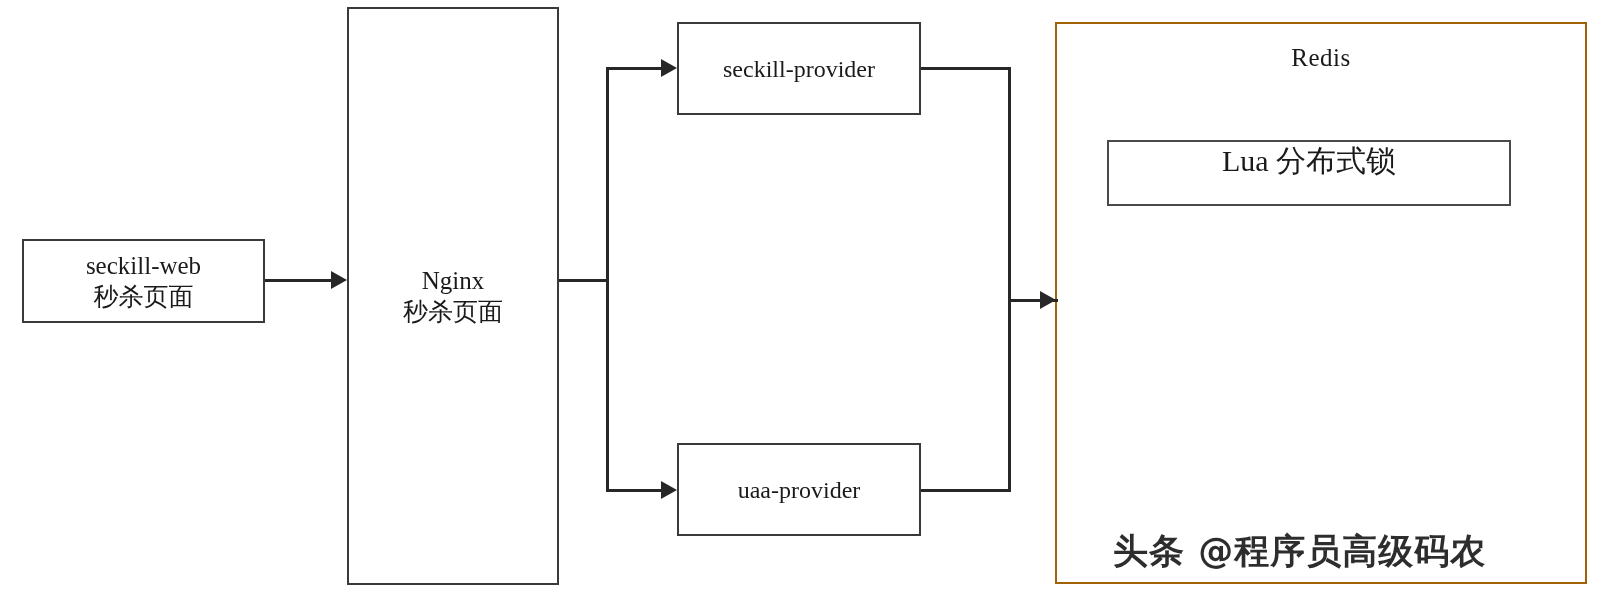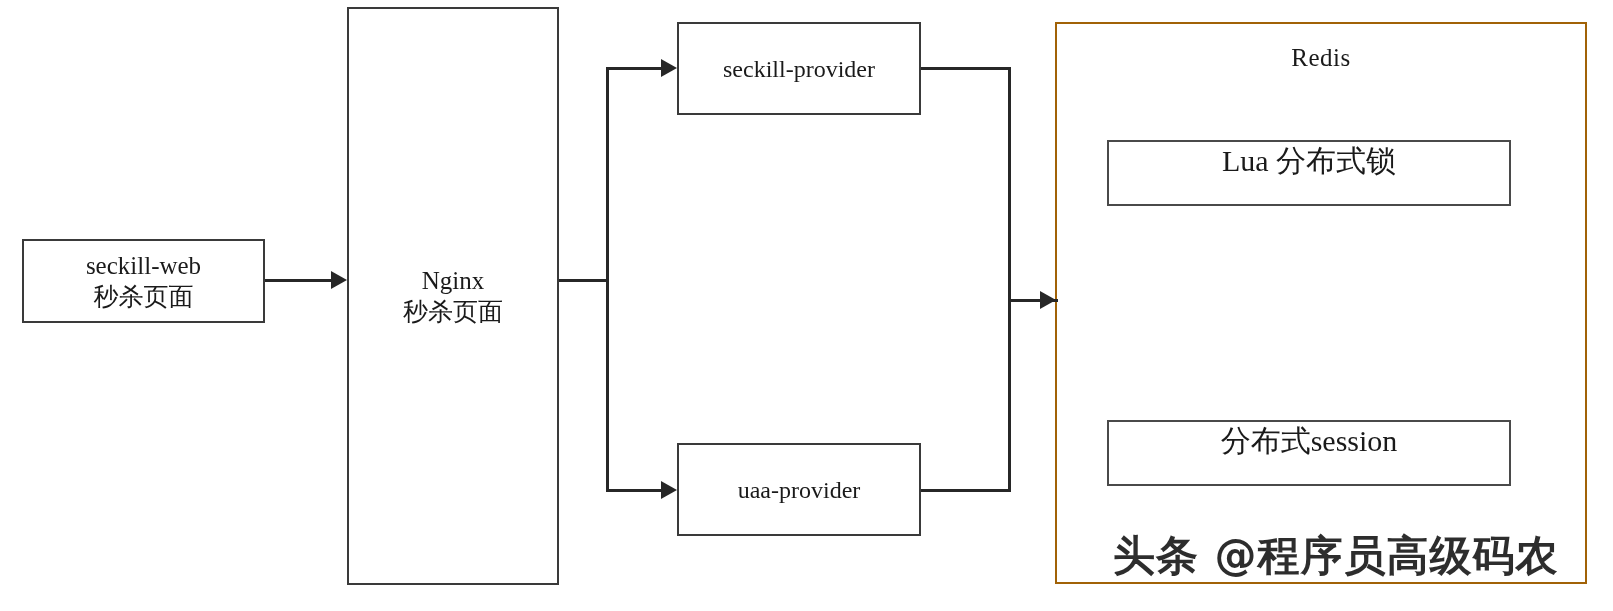--- a/index.html
+++ b/index.html
@@ -100,21 +100,21 @@
     border-bottom: 9px solid transparent;
     border-left: 16px solid #272727;
   }
 
   
   #watermark {
     position: absolute;
     left: 1113px;
     top: 528px;
     font-family: "DejaVu Sans", "Liberation Sans", sans-serif;
-    font-size: 42px;
+    font-size: 35px;
     font-weight: 700;
     color: #1c1c1c;
     white-space: nowrap;
     letter-spacing: 1px;
     opacity: 0.92;
   }
 </style>
 </head>
 <body>
 
@@ -139,23 +139,20 @@
   </div>
 
   <div class="node" id="node-redis">
     <div id="redis-title">Redis</div>
 
     <div class="redis-item" id="redis-item-0">
       <span>Lua 分布式锁</span>
     </div>
 
 
-    <div class="redis-item" id="redis-item-2">
-      <span>分布式session</span>
-    </div>
   </div>
 
   <div class="seg-h" style="left:265px; top:279px; width:66px;"></div>
   <div class="arrowhead" style="left:331px; top:271px;"></div>
 
   <div class="seg-h" style="left:559px; top:279px; width:50px;"></div>
   <div class="seg-v" style="left:606px; top:67px; height:424px;"></div>
 
   <div class="seg-h" style="left:606px; top:67px; width:56px;"></div>
   <div class="arrowhead" style="left:661px; top:59px;"></div>

